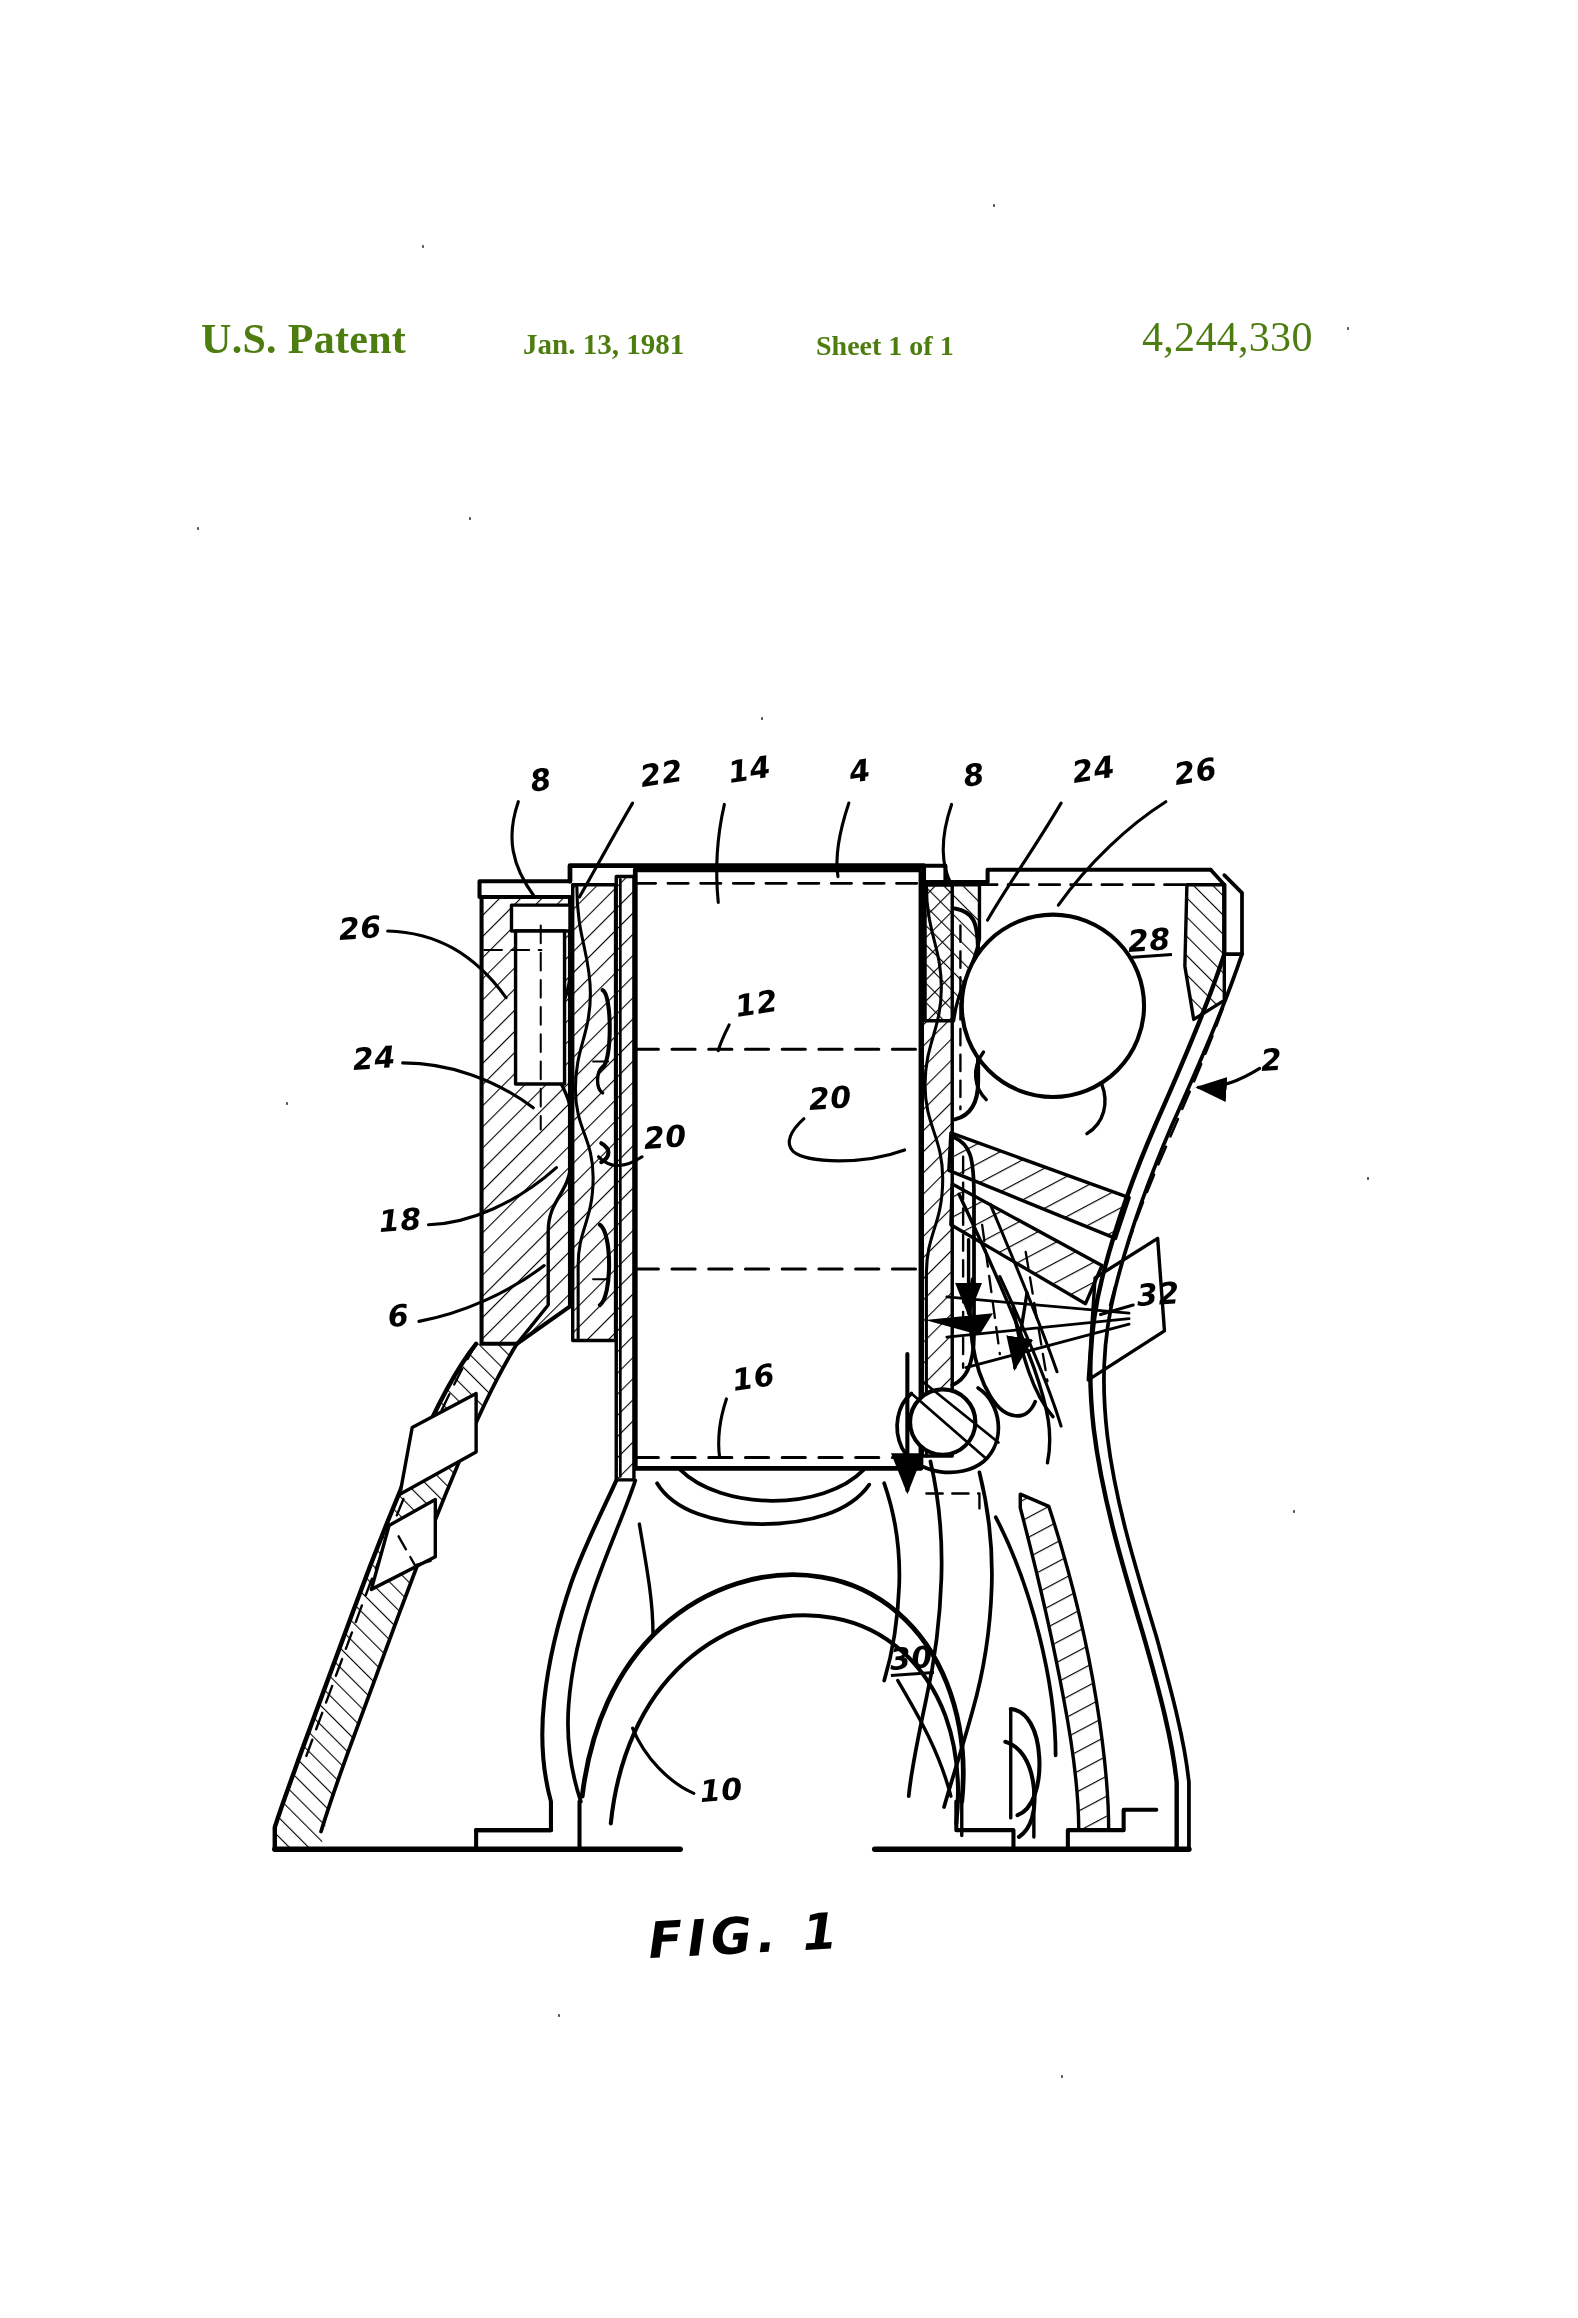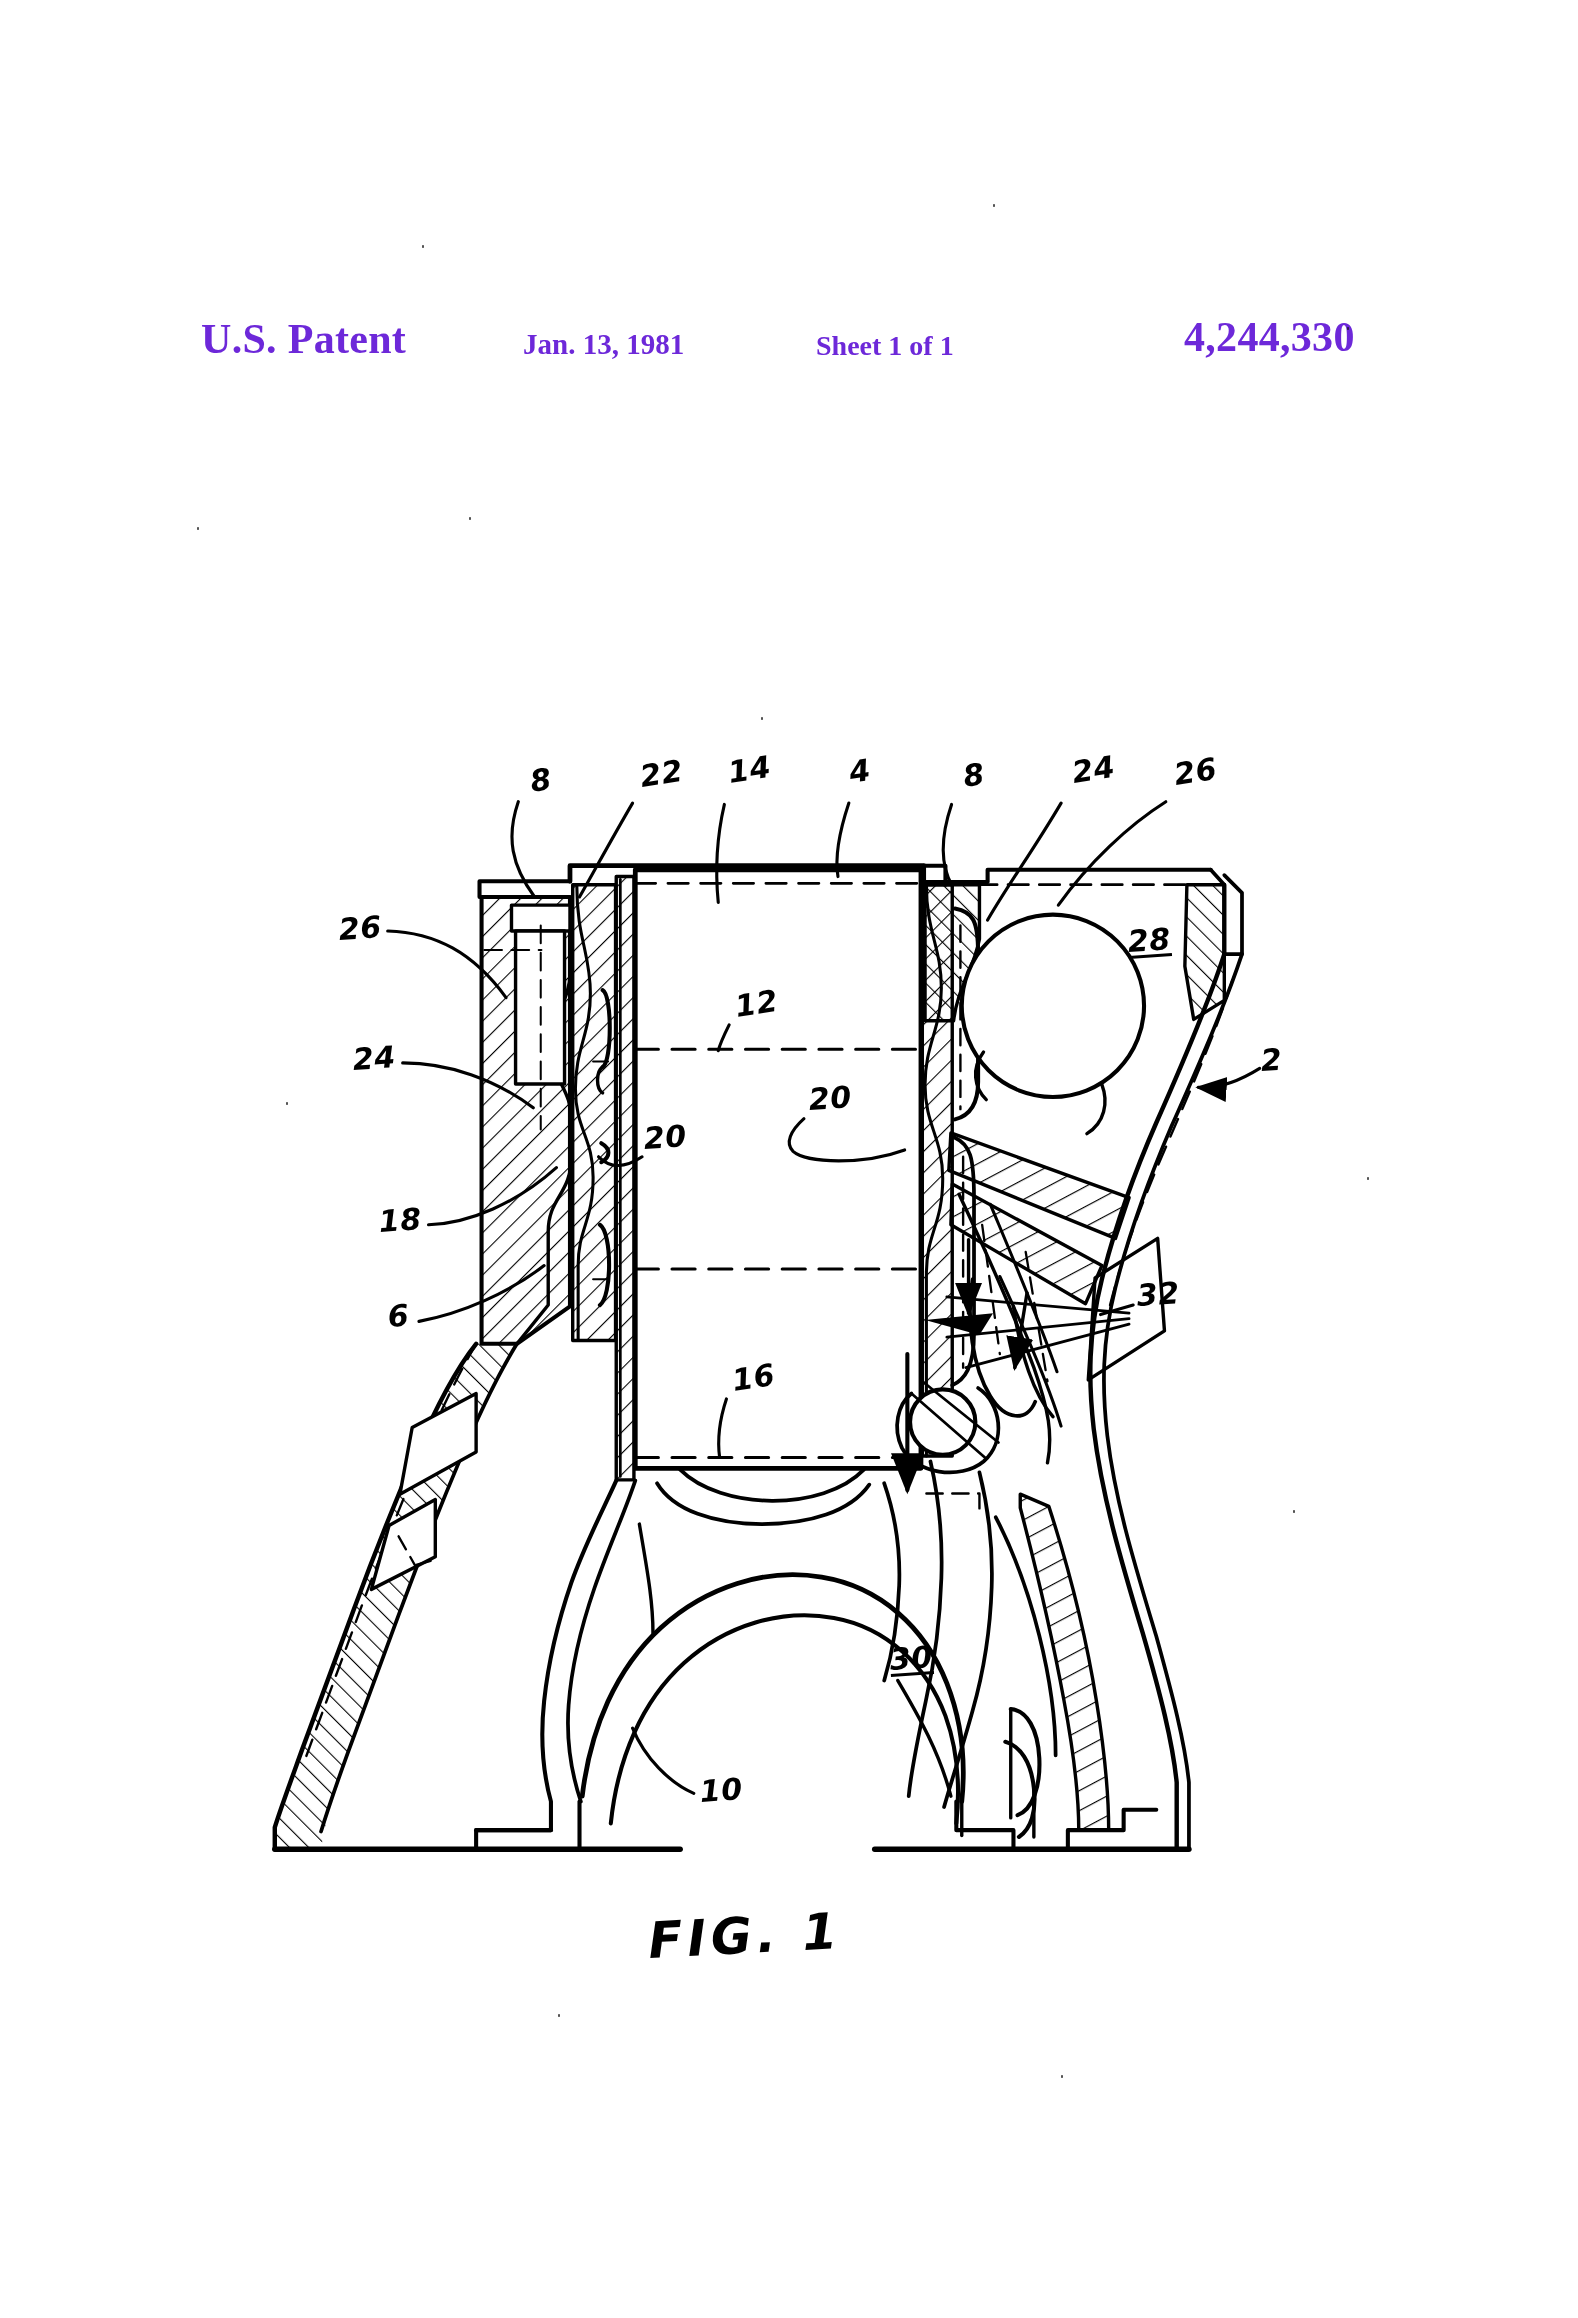--- a/index.html
+++ b/index.html
@@ -1,25 +1,25 @@
 <!DOCTYPE html>
 <html style="font-size:11px"><head>
 <meta charset="utf-8">
 <style>
   html,body{margin:0;padding:0;background:#fff;}
   body{width:1578px;height:2319px;position:relative;overflow:hidden;
        font-family:"Liberation Serif", serif;color:#000;}
 
   
   #patent-header{position:absolute;left:0;top:161px;width:1578px;height:61px;}
-  .hdr{position:absolute;white-space:nowrap;color:#6d28d9;}
+  .hdr{position:absolute;white-space:nowrap;color:#4d7c0f;}
   #hdr-office{left:201px;top:154px;font-size:42px;font-weight:700;letter-spacing:0.3px;}
   #hdr-date{left:500px;top:167px;font-size:29px;font-weight:700;margin-left:23px;}
   #hdr-sheet{left:816px;top:169px;font-size:28px;font-weight:700;}
-  #hdr-number{left:1184px;top:152px;font-size:42px;font-weight:700;letter-spacing:0.3px;}
+  #hdr-number{left:1142px;top:152px;font-size:42px;font-weight:400;letter-spacing:0.3px;}
 
   
   #figure-area{position:absolute;left:0;top:0;width:1578px;height:2319px;}
   #fig-svg{position:absolute;left:0;top:0;}
 
   
   .ref{position:absolute;font-family:"DejaVu Sans", sans-serif;font-weight:700;
        font-size:30px;font-style:italic;color:#000;white-space:nowrap;
        transform:rotate(-9deg);transform-origin:left bottom;letter-spacing:0.7px;}
   .ref.u{text-decoration:underline;text-underline-offset:4.1px;text-decoration-thickness:2.7px;}

